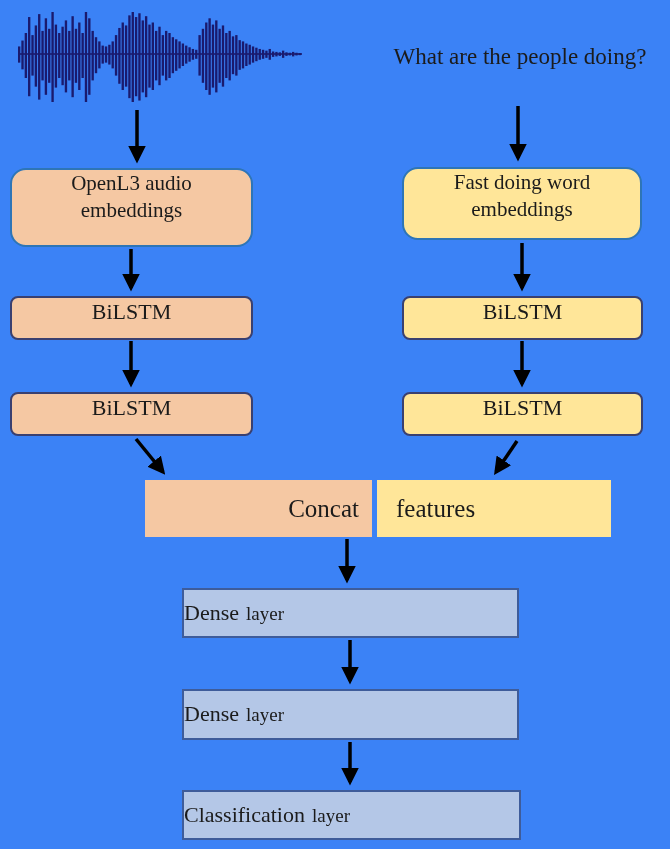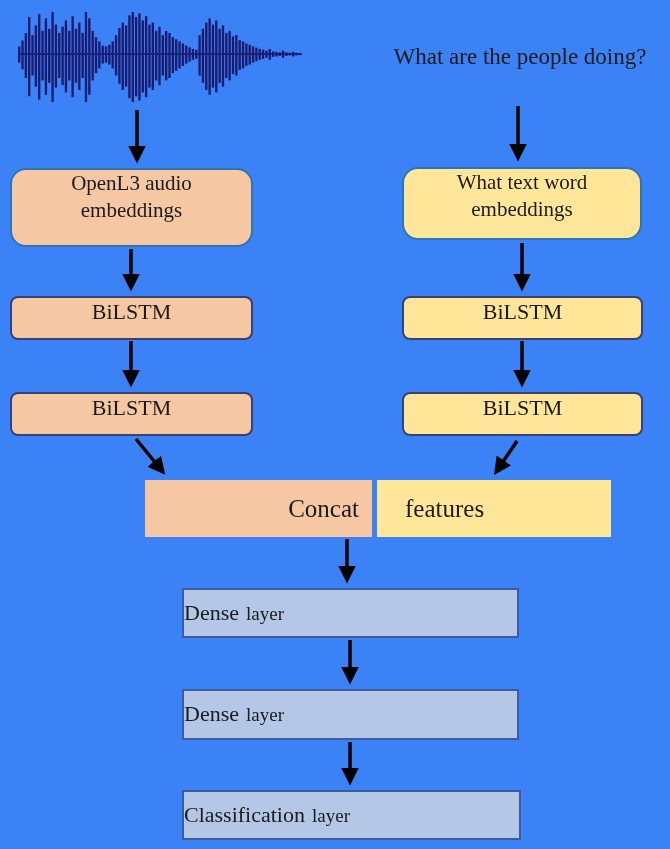--- a/index.html
+++ b/index.html
@@ -23,21 +23,21 @@
   .denseBox .big{font-size:19px;margin-left:7px;line-height:1;}
   .question{
     position:absolute;left:370px;top:44px;width:300px;text-align:center;
     font-size:23px;white-space:nowrap;
   }
   .concat-half{
     position:absolute;top:480px;height:57px;display:flex;align-items:center;
     font-size:25px;box-sizing:border-box;margin-left:28px;
   }
   .concat-left{left:117px;width:227px;justify-content:flex-end;padding-right:13px;}
-  .concat-right{left:349px;width:234px;justify-content:flex-start;padding-left:28px;}
+  .concat-right{left:349px;width:234px;justify-content:flex-start;padding-left:19px;}
   .arrows{position:absolute;left:0;top:0;pointer-events:none;}
   svg{display:block;}
 </style>
 </head>
 <body>
 
 <div class="canvas">
 
   <div class="abs" style="left:18px;top:6px;width:284px;height:102px;">
     <svg id="waveform" width="284" height="102" viewBox="0 0 284 102">
@@ -131,21 +131,21 @@
   </div>
 
   <div class="question">What are the people doing?</div>
 
   <div class="node rounded peach" style="left:10px;top:168px;width:243px;height:79px;">
     <div>OpenL3 audio</div>
     <div>embeddings</div>
   </div>
 
   <div class="node rounded yellow" style="left:402px;top:167px;width:240px;height:73px;">
-    <div>What text word</div>
+    <div>Fast doing word</div>
     <div>embeddings</div>
   </div>
 
   <div class="node lstm peach" style="left:10px;top:296px;width:243px;height:44px;">
     <div>BiLSTM</div>
   </div>
   <div class="node lstm peach" style="left:10px;top:392px;width:243px;height:44px;">
     <div>BiLSTM</div>
   </div>
 

